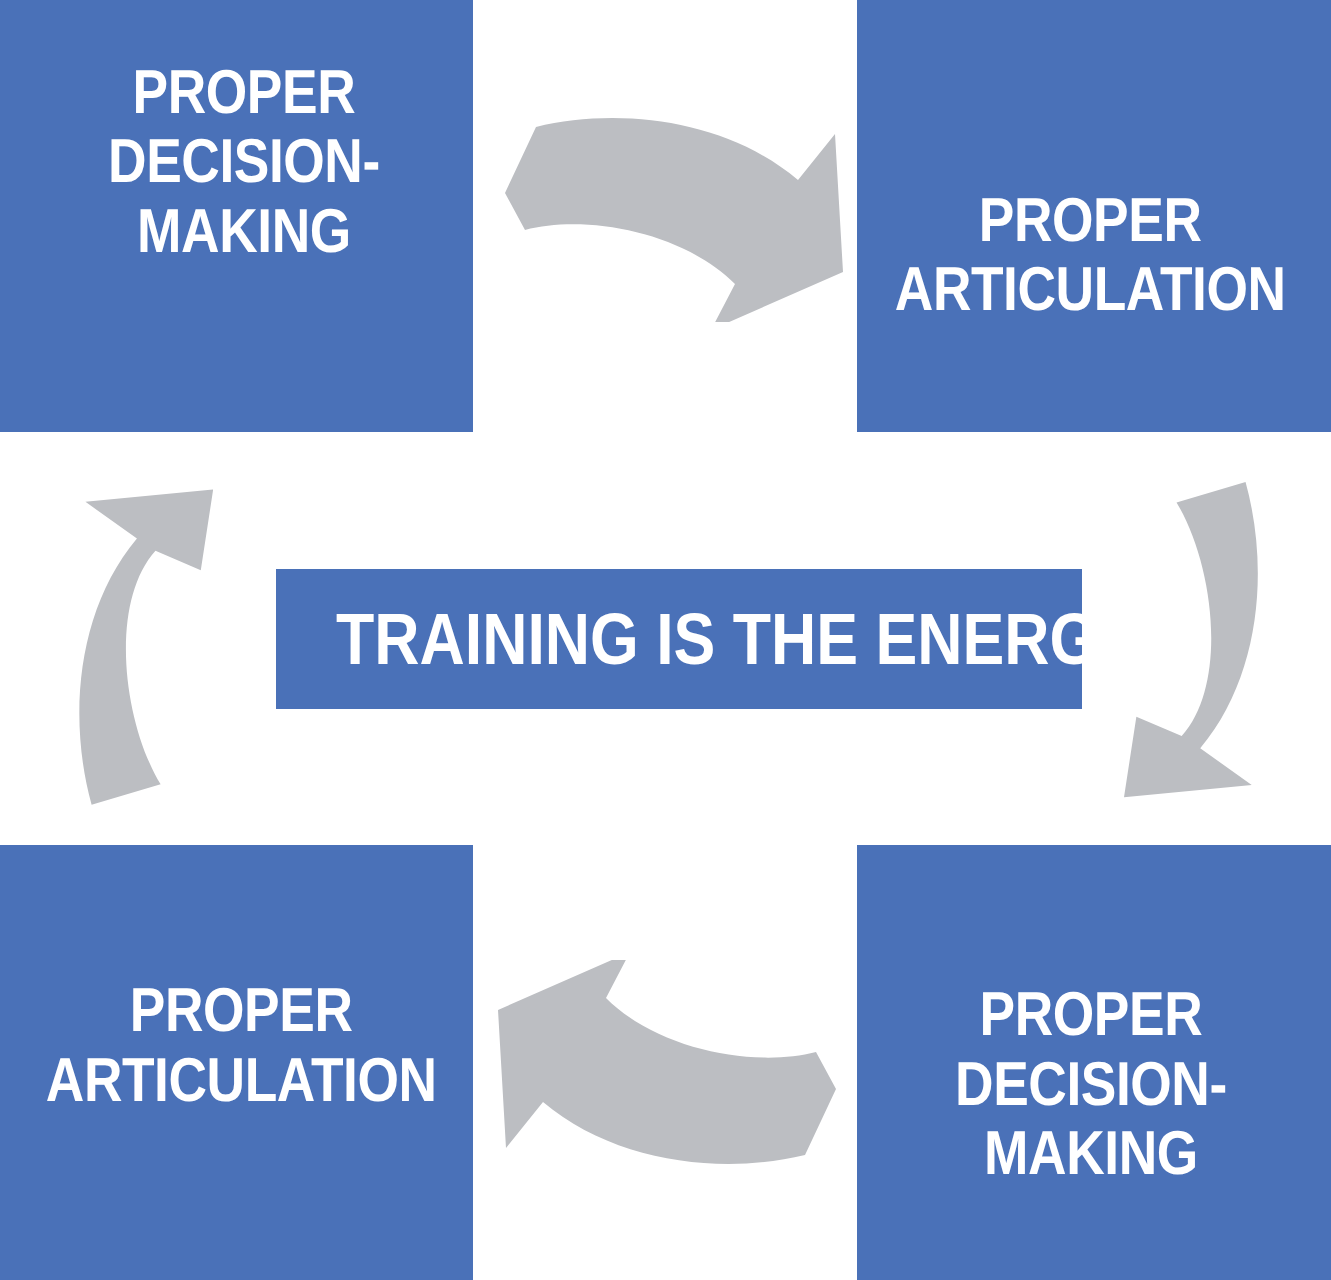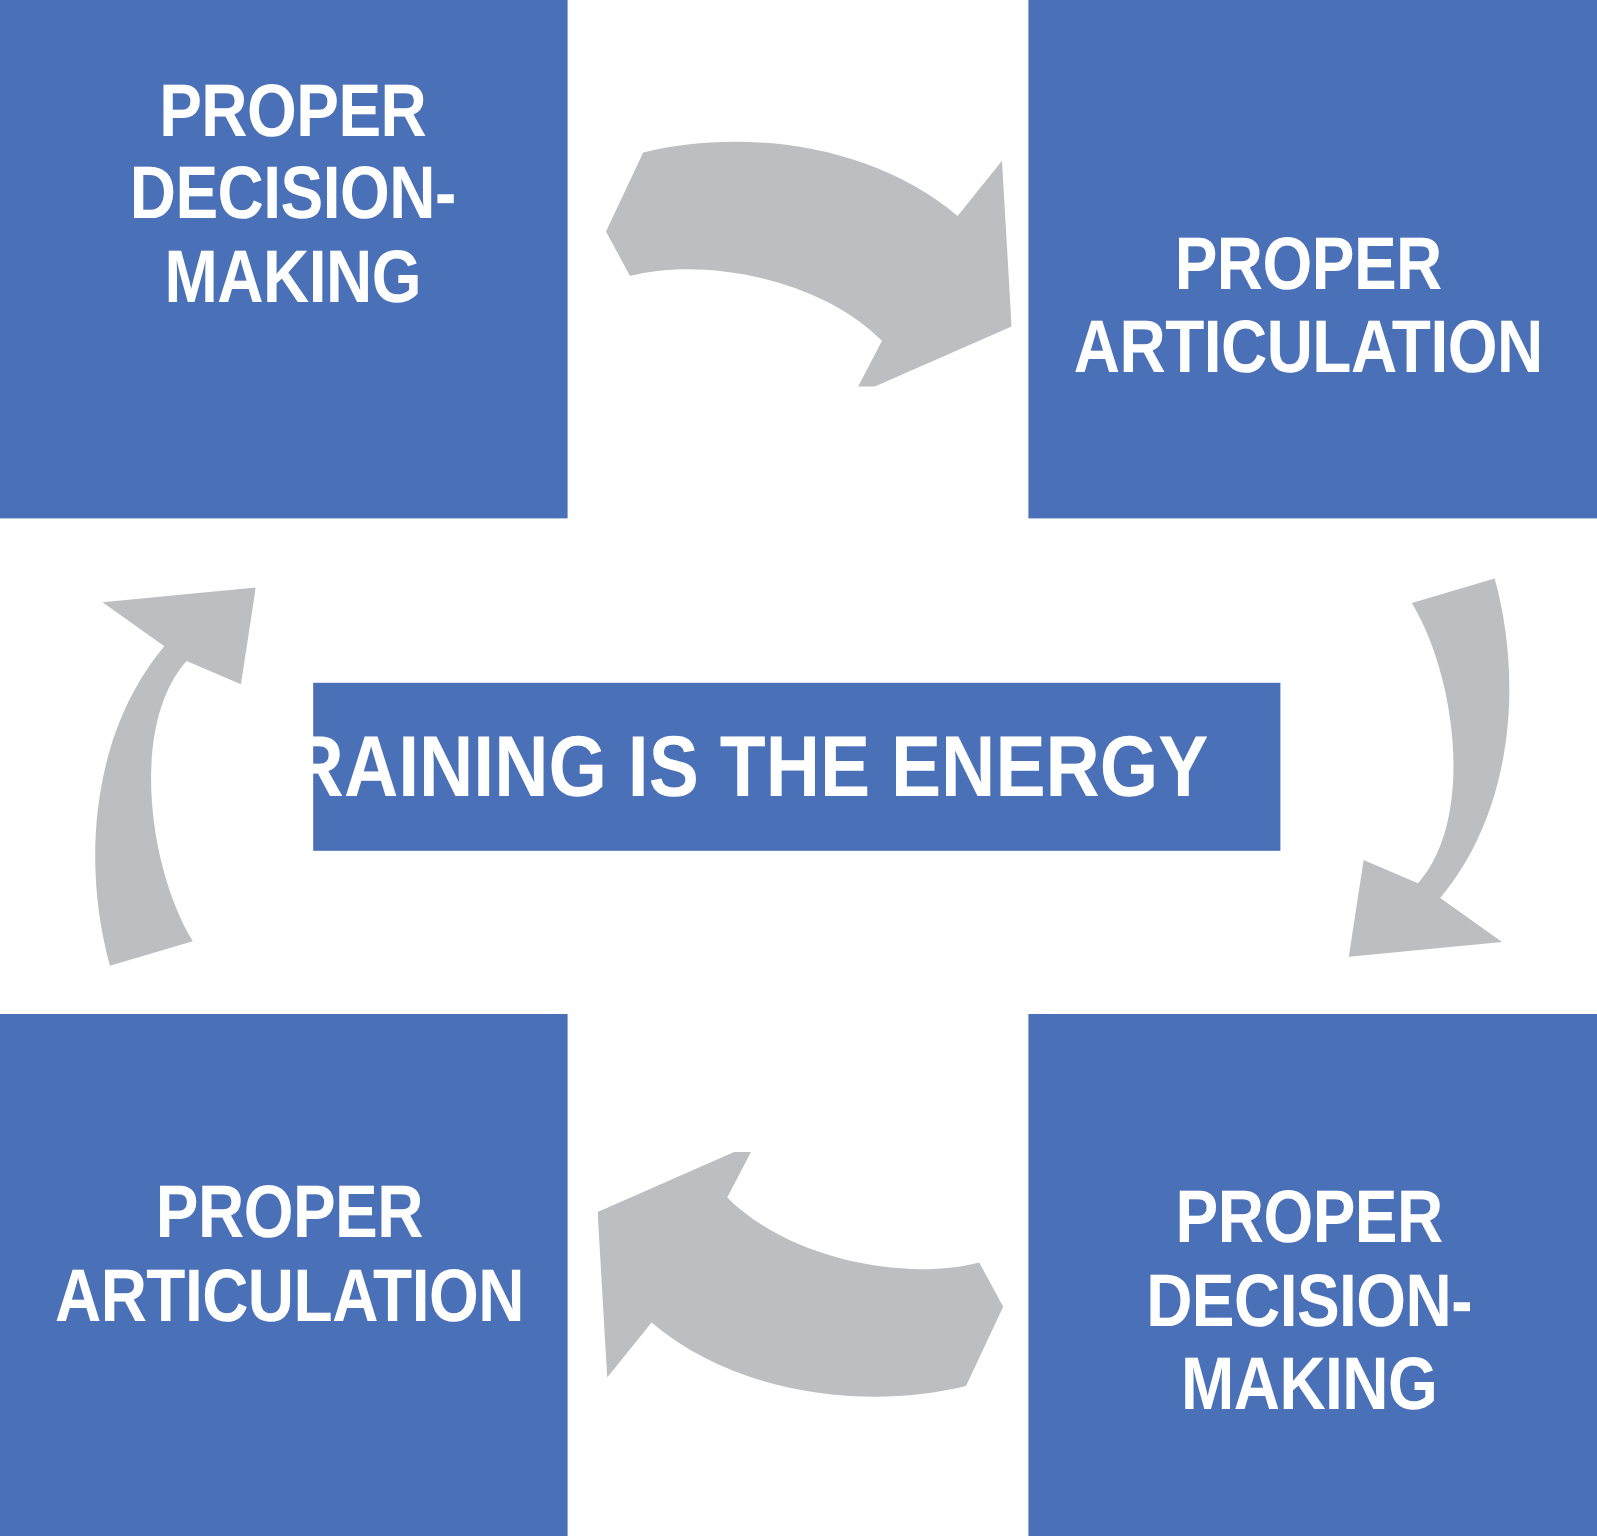--- a/index.html
+++ b/index.html
@@ -51,26 +51,26 @@
     left: 0px; top: 845px; width: 473px; height: 435px;
     padding-left: 10px; padding-bottom: 34px;
   }
   #box-br {
     left: 857px; top: 845px; width: 474px; height: 435px;
     padding-right: 6px; padding-top: 44px;
   }
   
   #center-banner {
     position: absolute;
-    left: 261px; top: 569px;
+    left: 276px; top: 569px;
     width: 806px; height: 140px;
     background: #4a71b8;
     display: flex;
     align-items: center;
-    justify-content: flex-end;
+    justify-content: flex-start;
   }
   #center-banner .banner-label {
     color: #ffffff;
     font-family: "Liberation Sans Narrow", "Liberation Sans", sans-serif;
     font-weight: bold;
     font-size: 72px;
     line-height: 1;
     letter-spacing: 0px;
     transform: scaleX(0.87);
     transform-origin: center center;

